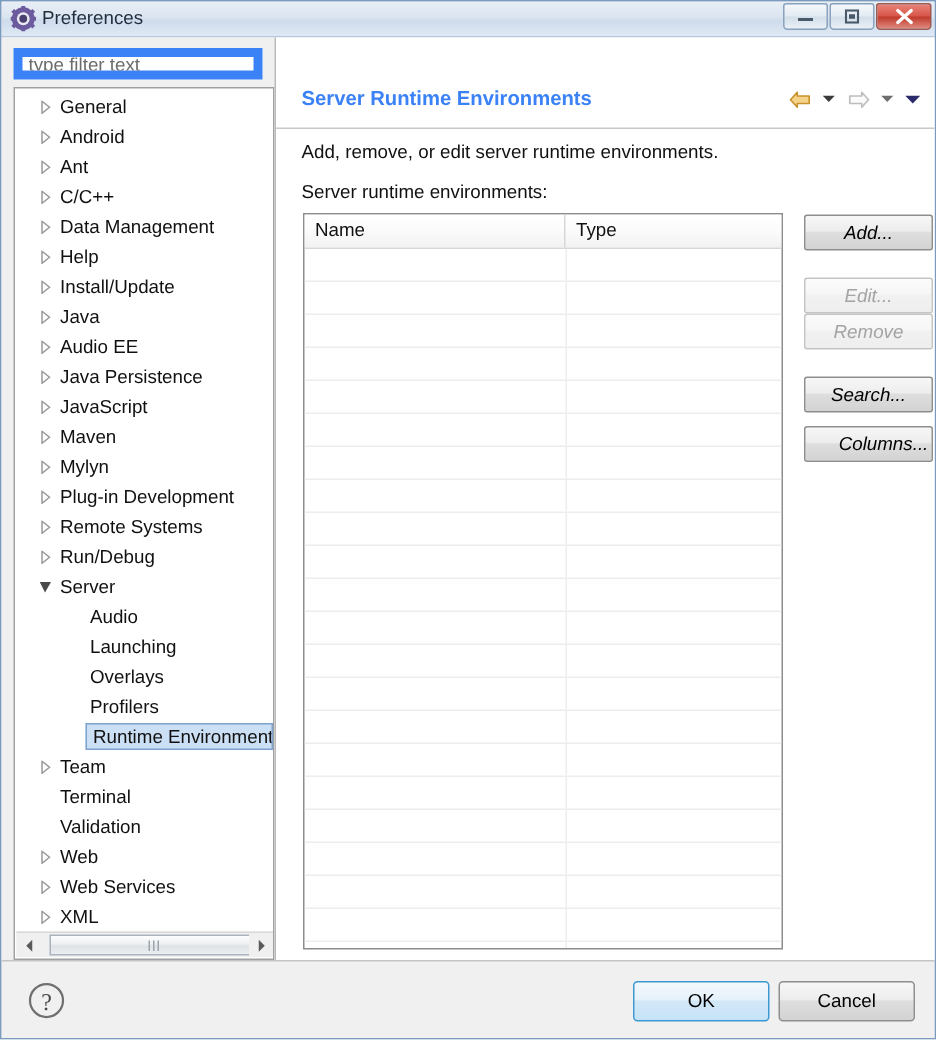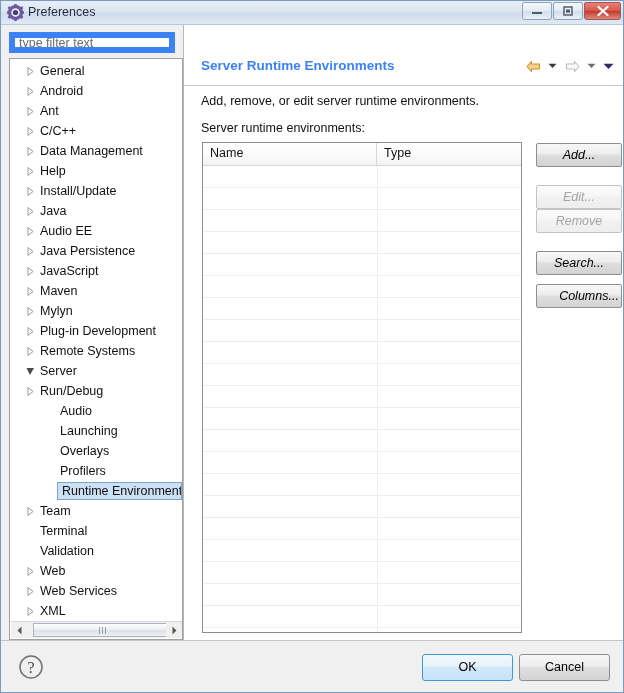--- a/index.html
+++ b/index.html
@@ -536,32 +536,32 @@
               <span class="twisty">
                 <svg width="9" height="9" viewBox="0 0 9 9">
                   <path d="M2 0.5 L7 4.5 L2 8.5 Z" fill="none" stroke="#9a9a9a" stroke-width="1"></path>
                 </svg>
               </span>
               <span class="tlabel">Remote Systems</span>
             </div>
             <div class="tree-row">
               <span class="twisty">
                 <svg width="9" height="9" viewBox="0 0 9 9">
+                  <path d="M2 0.5 L7 4.5 L2 8.5 Z" fill="none" stroke="#9a9a9a" stroke-width="1"></path>
+                </svg>
+              </span>
+              <span class="tlabel">Run/Debug</span>
+            </div>
+            <div class="tree-row">
+              <span class="twisty">
+                <svg width="9" height="9" viewBox="0 0 9 9">
                   <path d="M0.5 1 L8 1 L4 8 Z" fill="#4a4a4a"></path>
                 </svg>
               </span>
               <span class="tlabel">Server</span>
-            </div>
-            <div class="tree-row">
-              <span class="twisty">
-                <svg width="9" height="9" viewBox="0 0 9 9">
-                  <path d="M2 0.5 L7 4.5 L2 8.5 Z" fill="none" stroke="#9a9a9a" stroke-width="1"></path>
-                </svg>
-              </span>
-              <span class="tlabel">Run/Debug</span>
             </div>
             <div class="tree-row child">
               <span class="tlabel">Audio</span>
             </div>
             <div class="tree-row child">
               <span class="tlabel">Launching</span>
             </div>
             <div class="tree-row child">
               <span class="tlabel">Overlays</span>
             </div>

